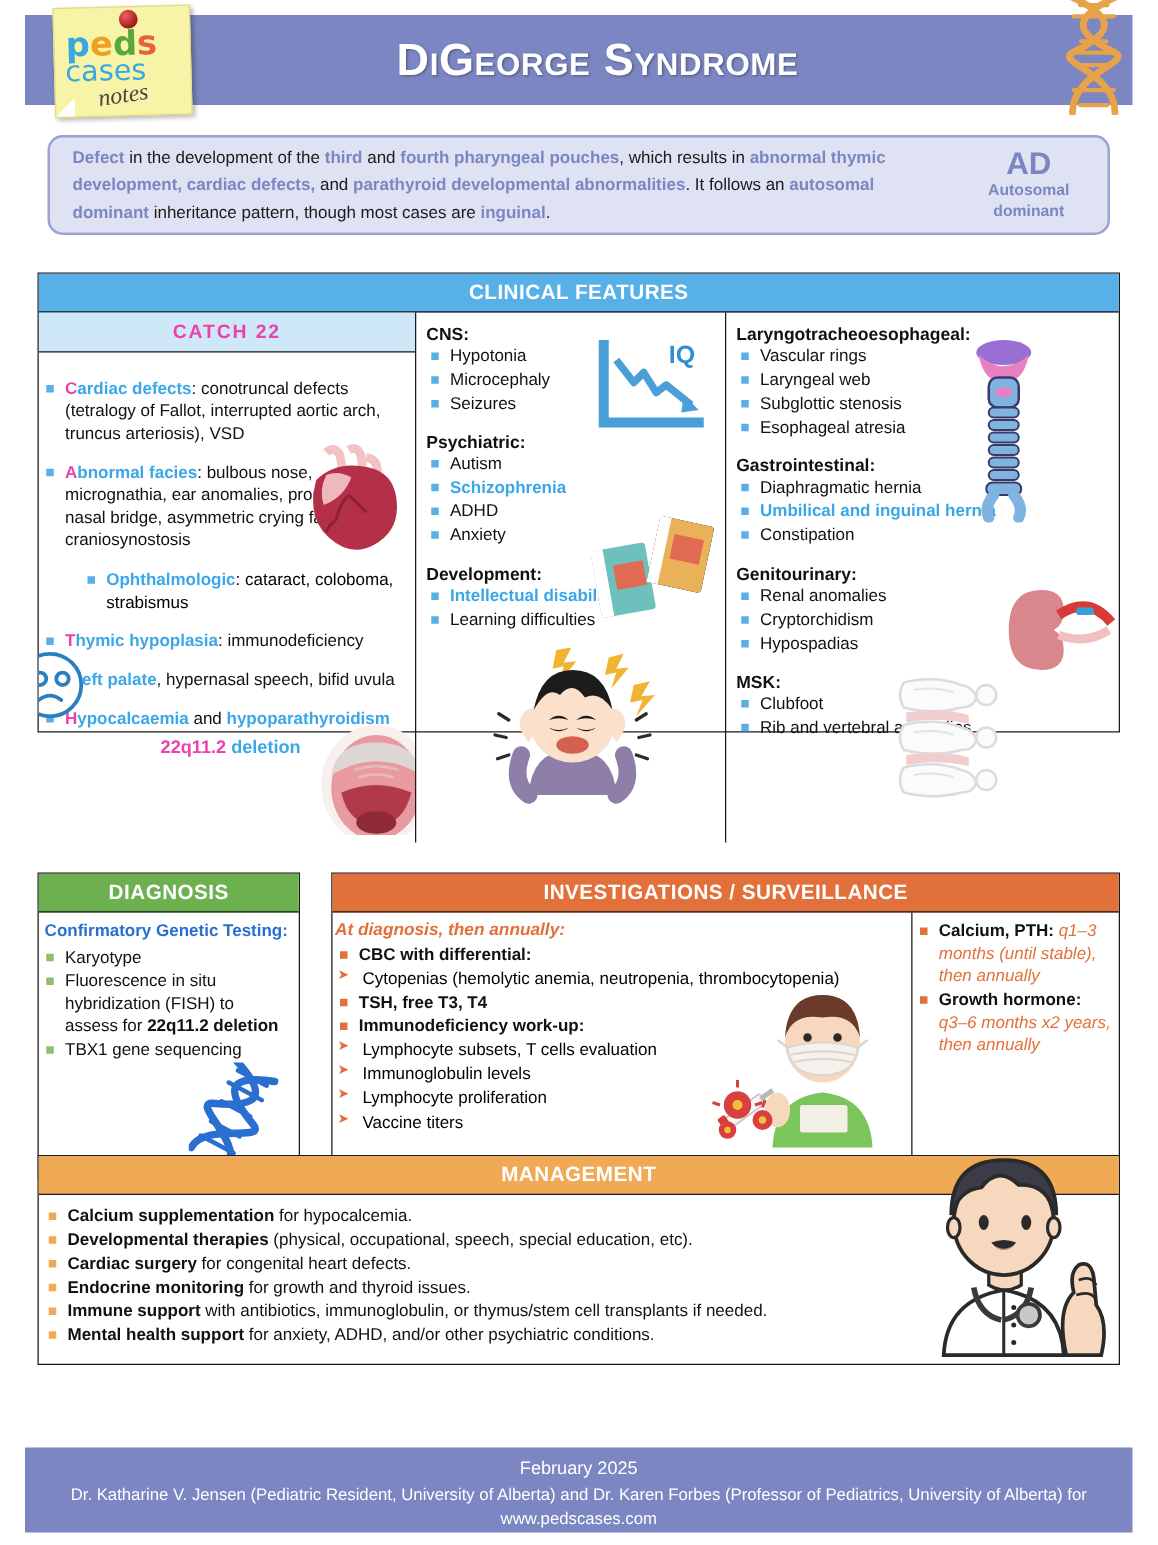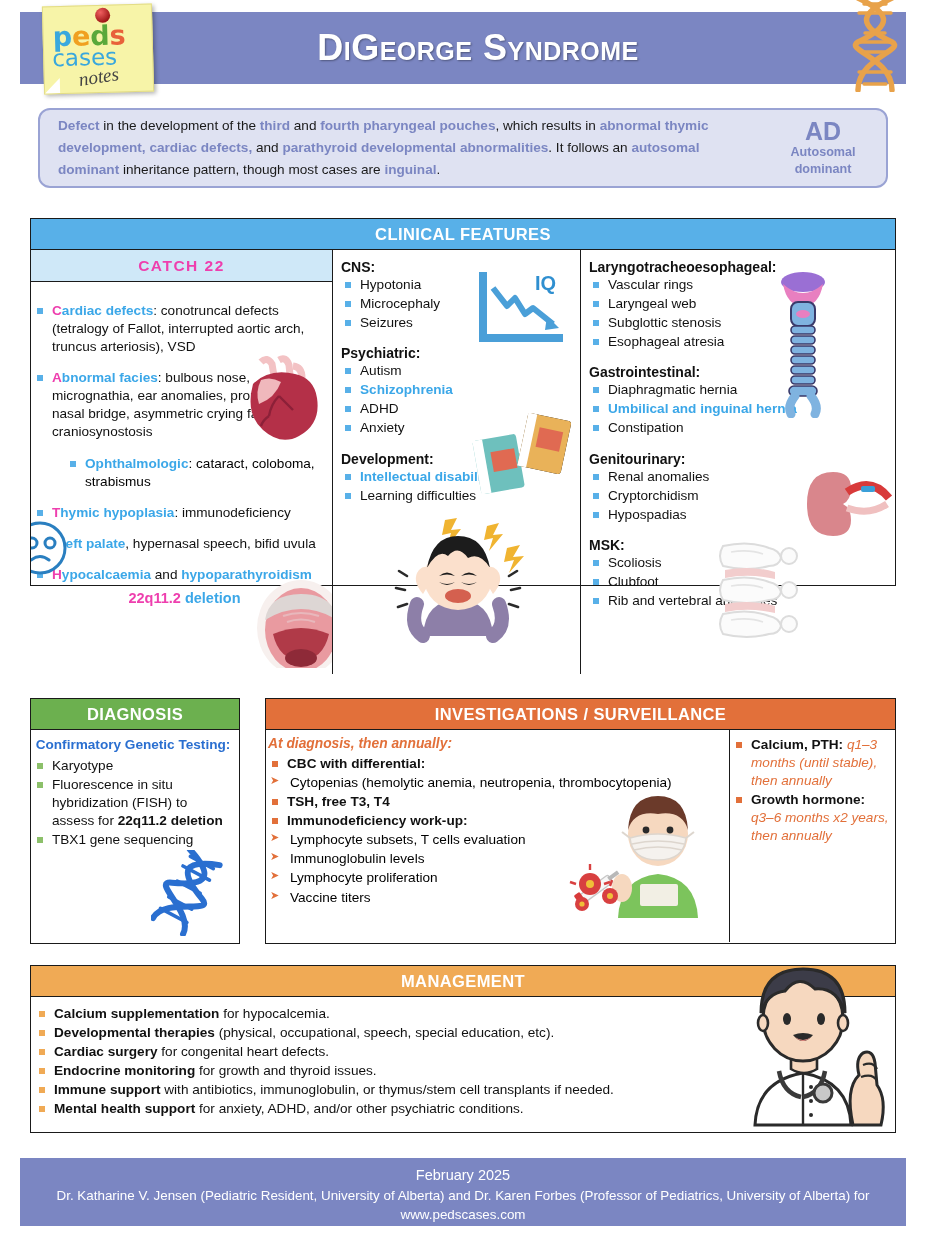--- a/index.html
+++ b/index.html
@@ -159,21 +159,21 @@
   .inv-cols { display: flex; height: 212px; }
   .inv-left { width: 464px; border-right: 1.6px solid #1a1a1a; position: relative; padding: 6px 4px 0 2px;}
   .inv-right { width: 165px; padding: 6px 4px 0 2px; }
   .inv-italic {
     text-align: left; font-style: italic; font-weight: bold;
     color: #e2703a; font-size: 13.8px; margin-bottom: 4px;
   }
   .oi { color: #e2703a; font-style: italic; font-weight: normal; }
 
   
-  #management { left: 30px; top: 965px; width: 866px; height: 168px; }
+  #management { left: 30px; top: 924px; width: 866px; height: 168px; }
   .mg-body { padding: 8px 6px 4px 4px; position: relative; }
   .mg-body li { font-size: 14px; line-height: 1.45; margin-bottom: 2px; }
 
   
   .footer {
     position: absolute; left: 20px; top: 1158px; width: 886px; height: 68px;
     background: #7b86c2; color: #fff; text-align: center;
     padding: 7px 30px 0; line-height: 1.42;
   }
   .footer .date { font-weight: normal; font-size: 14.5px; }
@@ -385,21 +385,20 @@
        <div class="grp-title">Genitourinary:</div>
        <ul class="sq">
                 <li>Renal anomalies</li>
                 <li>Cryptorchidism</li>
                 <li>Hypospadias</li>
               </ul>
      </div>
             <div class="grp">
        <div class="grp-title">MSK:</div>
        <ul class="sq">
-                <li>Scoliosis</li>
                 <li>Clubfoot</li>
                 <li>Rib and vertebral anomalies</li>
               </ul>
      </div>
           </div>
 
         <svg class="ill" style="left:190px;top:18px;" width="64" height="150" viewBox="0 0 64 150">
           <ellipse cx="32" cy="14" rx="22" ry="10" fill="#9a6fd4"></ellipse>
           <path d="M12 16 q20 18 40 0 q-4 22 -20 22 q-16 0 -20 -22z" fill="#e87fc0"></path>
           <rect x="20" y="34" width="24" height="24" rx="7" fill="#7fb3e0" stroke="#3a3a6a" stroke-width="2"></rect>

